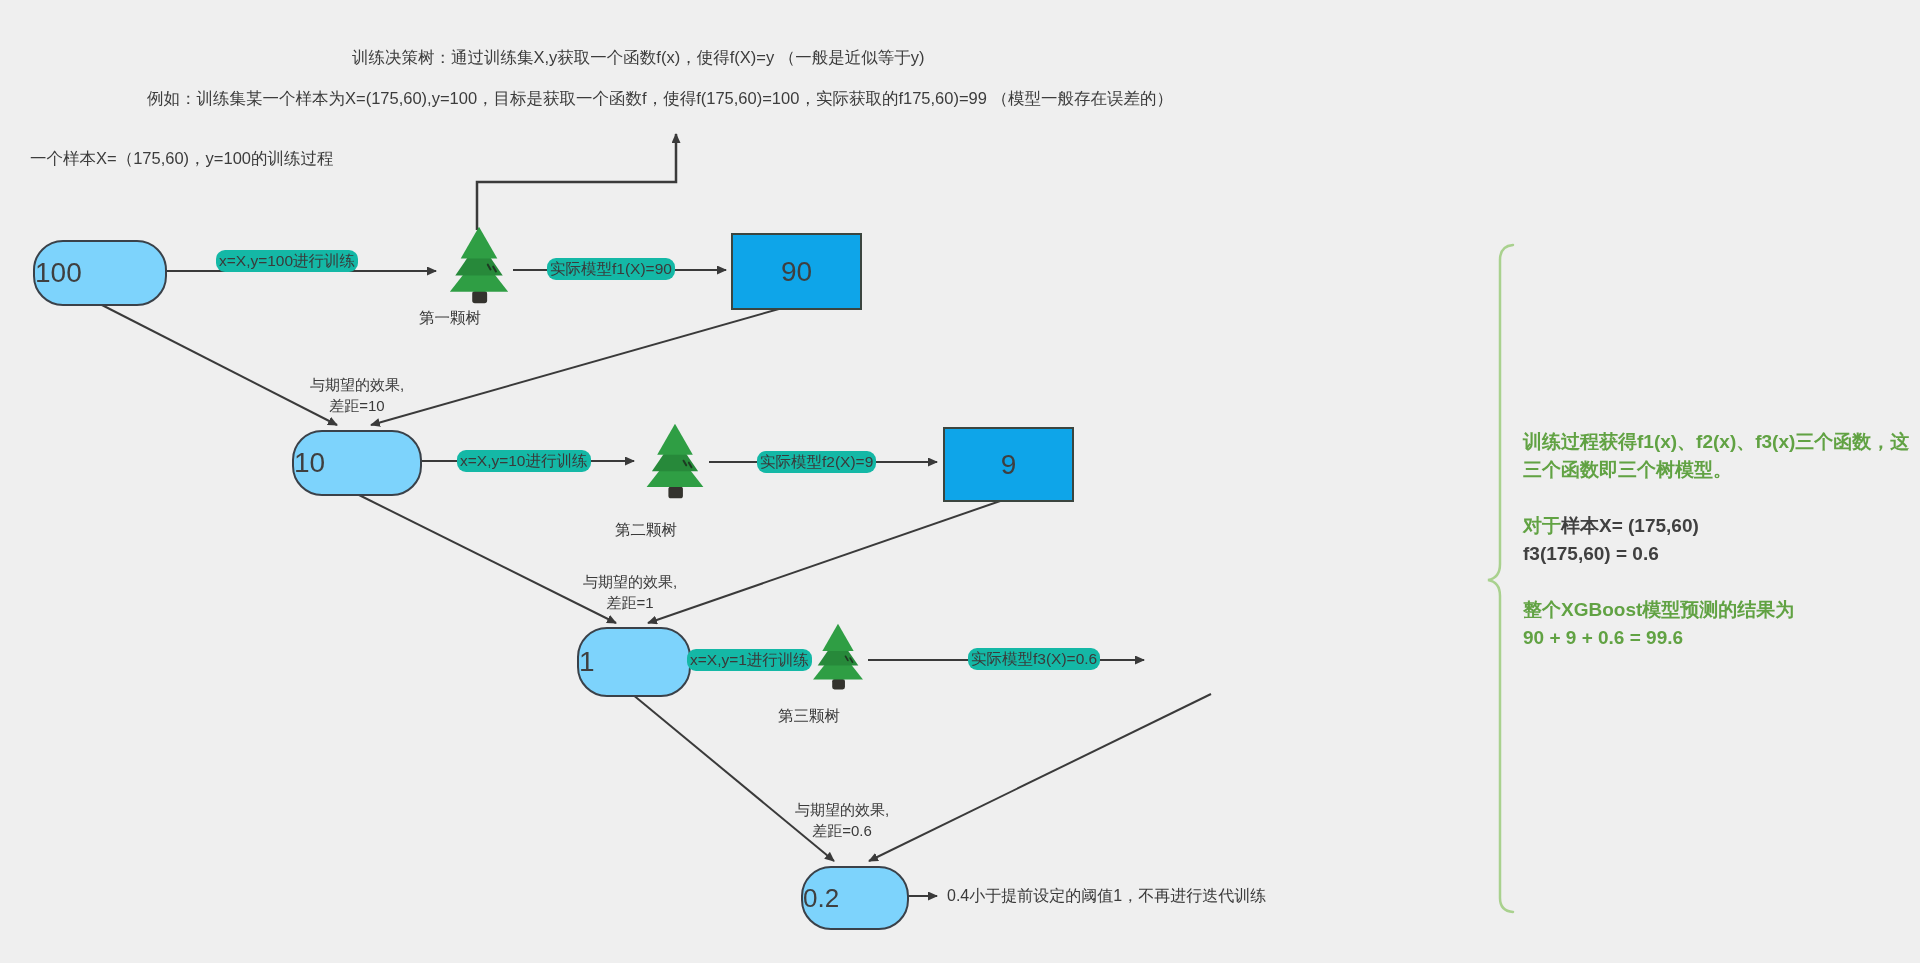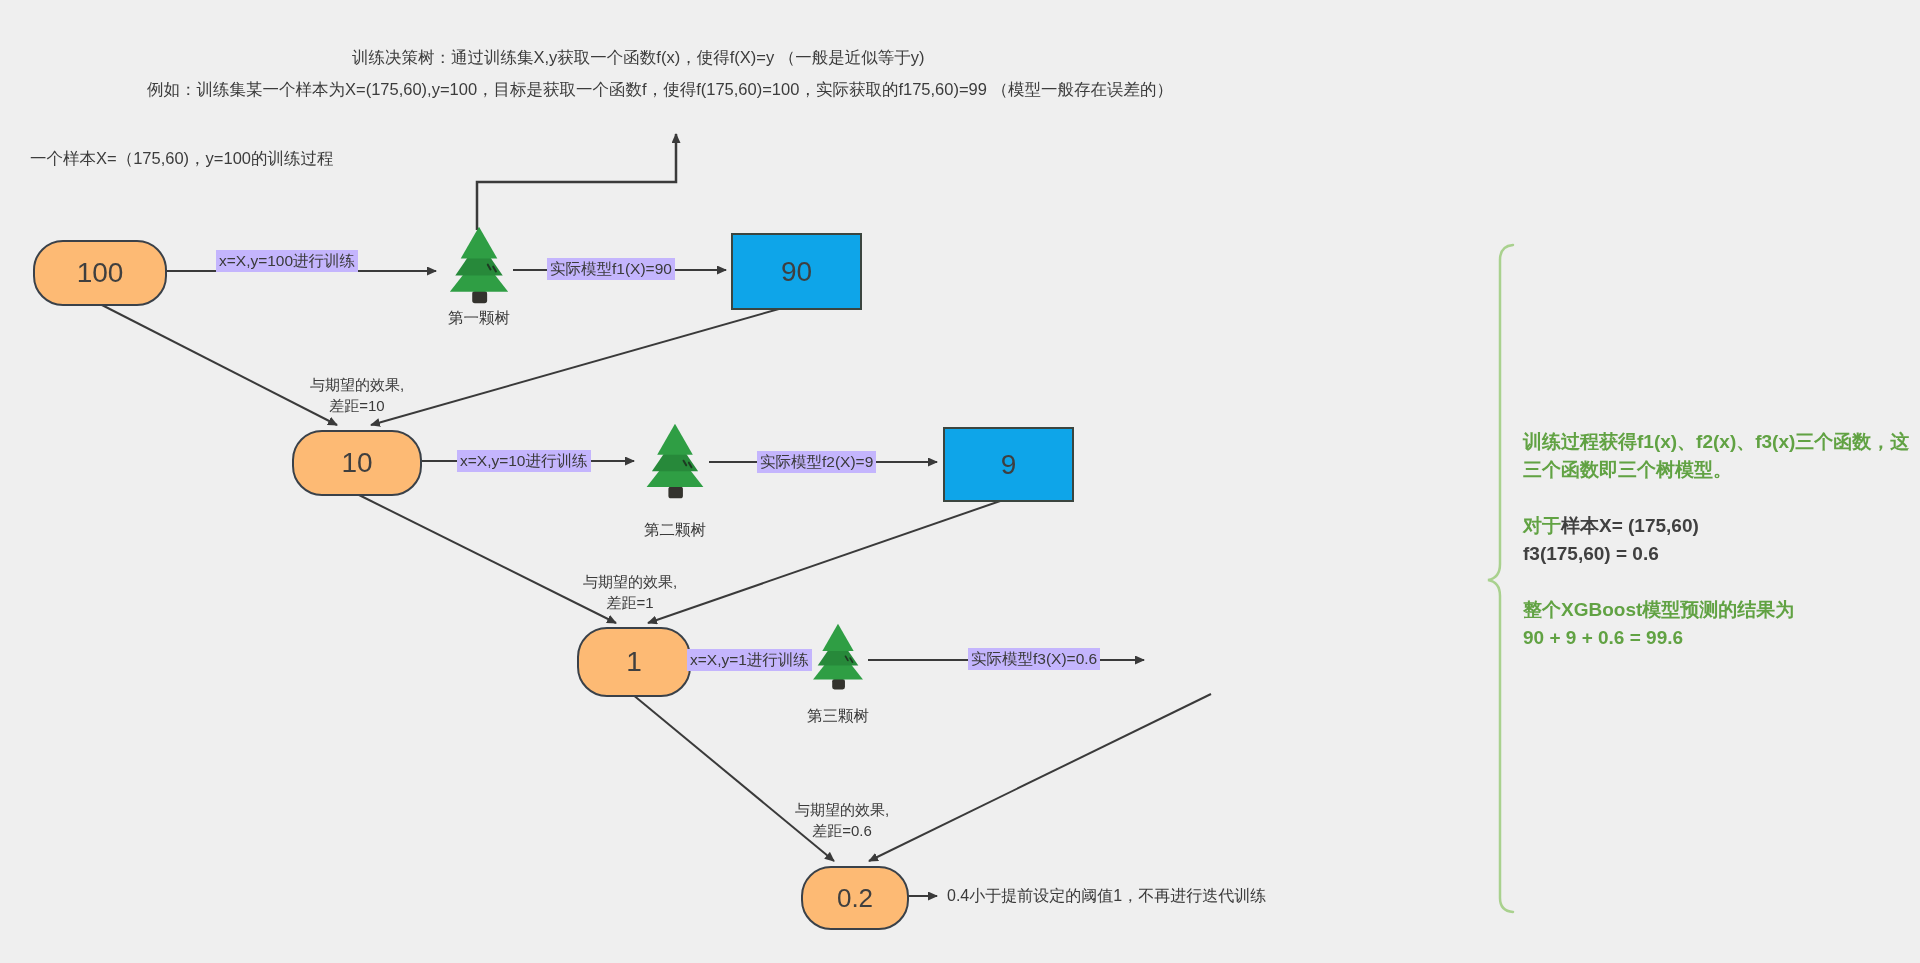--- a/index.html
+++ b/index.html
@@ -3,32 +3,32 @@
 <meta charset="utf-8">
 <style>
   html,body{margin:0;padding:0;background:#efefef;}
   .canvas{
     position:relative;width:1920px;height:963px;background:#efefef;
     font-family:Liberation Sans, sans-serif;color:#3a3a3a;overflow:hidden;
   }
   .abs{position:absolute;}
   .hdr{font-size:16.5px;white-space:nowrap;color:#3c3c3c;}
   .pill{
-    position:absolute;background:#fdba74;border:2.5px solid #3a4149;border-radius:30px;
-    display:flex;align-items:center;justify-content:center;font-size:28px;color:#3f3f3f;
+    position:absolute;background:#7dd3fc;border:2.5px solid #3a4149;border-radius:30px;
+    display:flex;align-items:center;font-size:28px;color:#3f3f3f;
   }
   .obox{
     position:absolute;background:#0ea5e9;border:2.5px solid #3b453f;
     display:flex;align-items:center;justify-content:center;font-size:28px;color:#3f3f3f;
   }
   .edge-label{
-    position:absolute;background:#c4b5fd;padding:0 3px;font-size:15.5px;
-    white-space:nowrap;color:#3a3a3a;line-height:22px;
+    position:absolute;background:#14b8a6;padding:0 3px;font-size:15.5px;
+    white-space:nowrap;color:#3a3a3a;line-height:22px;border-radius:9px;
   }
-  .tree-label{position:absolute;font-size:15.5px;text-align:center;width:120px;color:#3a3a3a;}
+  .tree-label{position:absolute;font-size:15.5px;text-align:left;width:120px;color:#3a3a3a;}
   .gap-label{position:absolute;font-size:15px;text-align:center;width:170px;line-height:21px;color:#3a3a3a;}
   .stop-label{position:absolute;font-size:16px;white-space:nowrap;color:#3a3a3a;}
   .panel{position:absolute;left:1523px;top:428px;width:392px;}
   .panel .green{color:#61a243;font-weight:bold;}
   .panel .dark{color:#404040;font-weight:bold;}
   .panel p{margin:0;font-size:19px;line-height:28px;}
   .panel .sp{margin-top:28px;}
   svg.layer{position:absolute;left:0;top:0;}
 </style>
 </head>
@@ -72,21 +72,21 @@
     <line x1="905" y1="896" x2="937" y2="896" stroke="#3a3a3a" stroke-width="2" marker-end="url(#arw)"></line>
 
     <use href="#tree" x="445" y="226" width="68" height="80"></use>
     <use href="#tree" x="642" y="422" width="66" height="80"></use>
     <use href="#tree" x="809" y="617" width="58" height="81"></use>
 
     <path d="M1513,245 Q1500,246 1500,260 L1500,564 Q1500,578 1488,580 Q1500,582 1500,596 L1500,898 Q1500,911 1513,912" fill="none" stroke="#a9d18e" stroke-width="2.5" stroke-linecap="round"></path>
   </svg>
 
   <div class="abs hdr" style="left:352px;top:47px;">训练决策树：通过训练集X,y获取一个函数f(x)，使得f(X)=y （一般是近似等于y)</div>
-  <div class="abs hdr" style="left:147px;top:79px;">例如：训练集某一个样本为X=(175,60),y=100，目标是获取一个函数f，使得f(175,60)=100，实际获取的f175,60)=99 （模型一般存在误差的）</div>
+  <div class="abs hdr" style="left:147px;top:88px;">例如：训练集某一个样本为X=(175,60),y=100，目标是获取一个函数f，使得f(175,60)=100，实际获取的f175,60)=99 （模型一般存在误差的）</div>
   <div class="abs hdr" style="left:30px;top:148px;">一个样本X=（175,60)，y=100的训练过程</div>
 
   <div class="pill" style="left:33px;top:240px;width:130px;height:62px;">
     <span>100</span>
   </div>
   <div class="pill" style="left:292px;top:430px;width:126px;height:62px;">
     <span>10</span>
   </div>
   <div class="pill" style="left:577px;top:627px;width:110px;height:66px;">
     <span>1</span>

